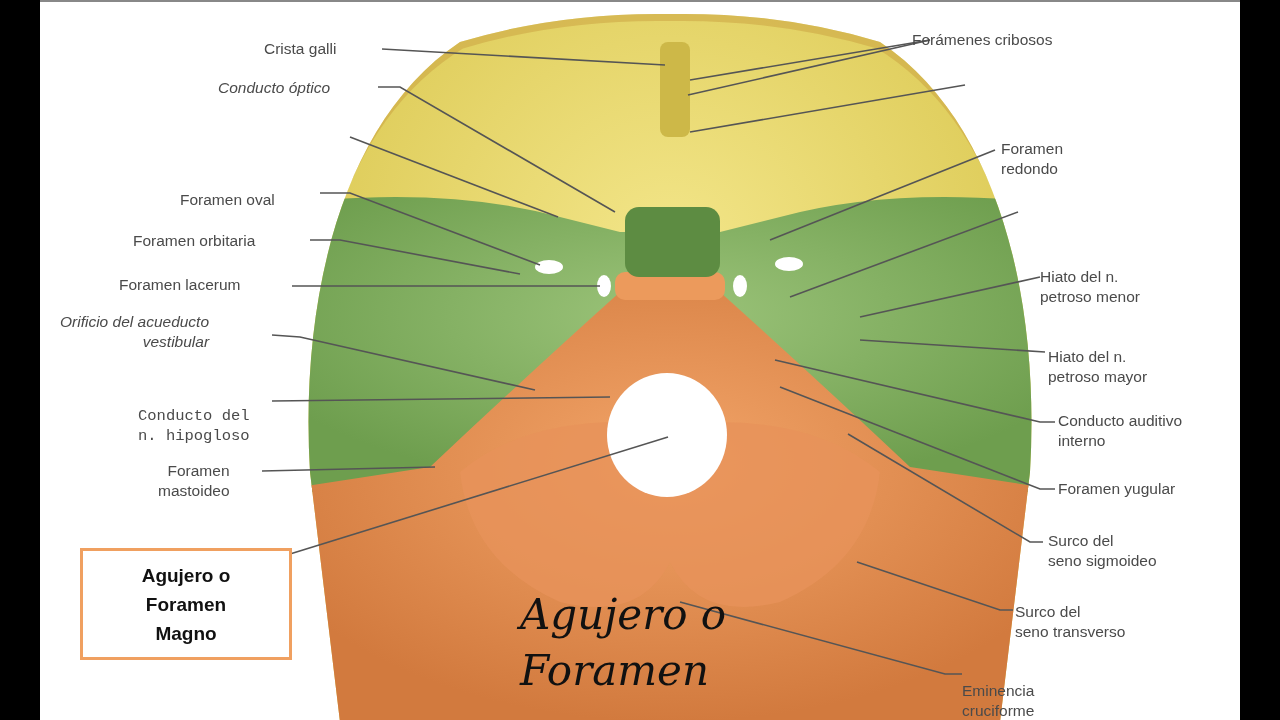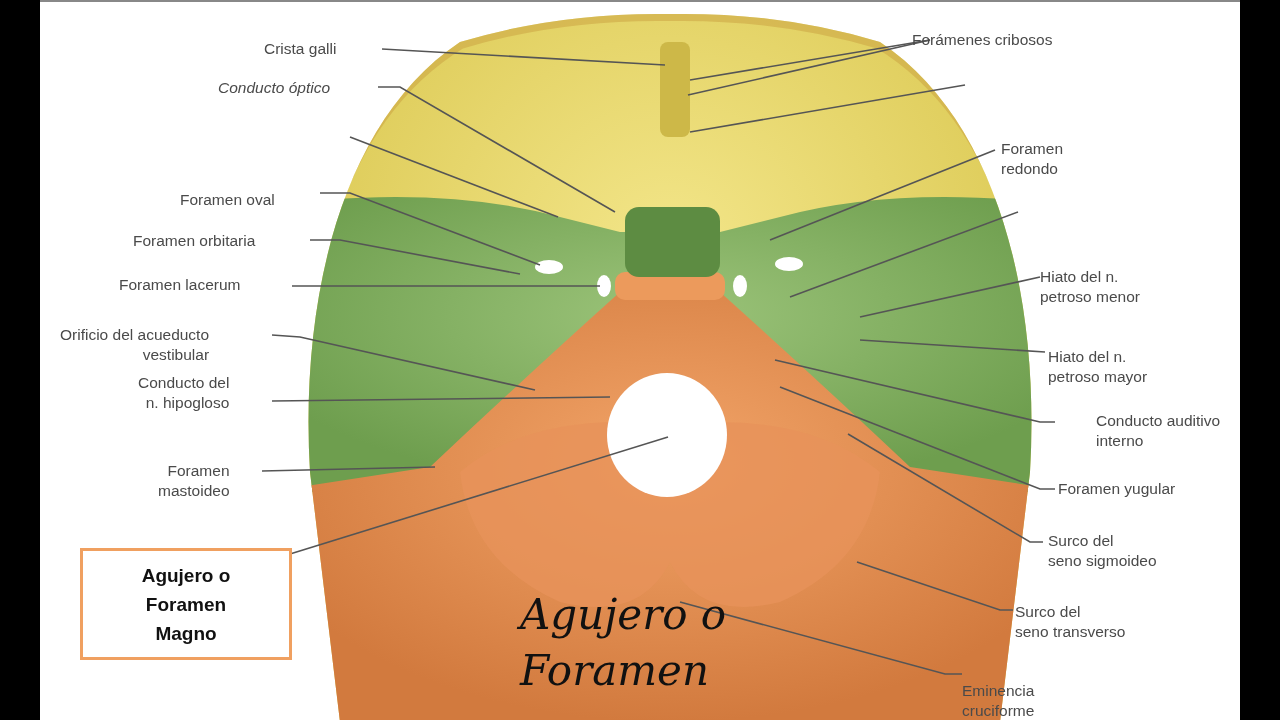--- a/index.html
+++ b/index.html
@@ -73,35 +73,35 @@
       <path d="M1013,608 L1000,608 L857,560"></path>
       <path d="M962,672 L945,672 L680,600"></path>
     </g>
   </svg>
 
   <div class="lbl r" style="left:224px;top:37px;">Crista galli</div>
   <div class="lbl r" style="left:178px;top:76px;font-style:italic;">Conducto óptico</div>
   <div class="lbl r" style="left:140px;top:181px;margin-top:7px;">Foramen oval</div>
   <div class="lbl r" style="left:93px;top:229px;">Foramen orbitaria</div>
   <div class="lbl r" style="left:79px;top:273px;">Foramen lacerum</div>
-  <div class="lbl r" style="left:20px;top:323px;">Orificio del acueducto
+  <div class="lbl r" style="left:20px;top:310px;font-style:italic;">Orificio del acueducto
 vestibular</div>
-  <div class="lbl r" style="left:98px;top:371px;">Conducto del
+  <div class="lbl r" style="left:98px;top:404px;font-family:Liberation Mono, monospace;">Conducto del
 n. hipogloso</div>
   <div class="lbl r" style="left:118px;top:459px;">Foramen
 mastoideo</div>
 
   <div class="lbl" style="left:872px;top:28px;">Forámenes cribosos</div>
   <div class="lbl" style="left:961px;top:137px;">Foramen
 redondo</div>
   <div class="lbl" style="left:1000px;top:265px;">Hiato del n.
 petroso menor</div>
   <div class="lbl" style="left:1008px;top:345px;">Hiato del n.
 petroso mayor</div>
-  <div class="lbl" style="left:1056px;top:409px;">Conducto auditivo
+  <div class="lbl" style="left:1018px;top:409px;">Conducto auditivo
 interno</div>
   <div class="lbl" style="left:1018px;top:477px;">Foramen yugular</div>
   <div class="lbl" style="left:1008px;top:529px;">Surco del
 seno sigmoideo</div>
   <div class="lbl" style="left:975px;top:600px;">Surco del
 seno transverso</div>
   <div class="lbl" style="left:922px;top:663px;margin-top:16px;">Eminencia
 cruciforme</div>
 
   <div class="box" style="left:40px;">

